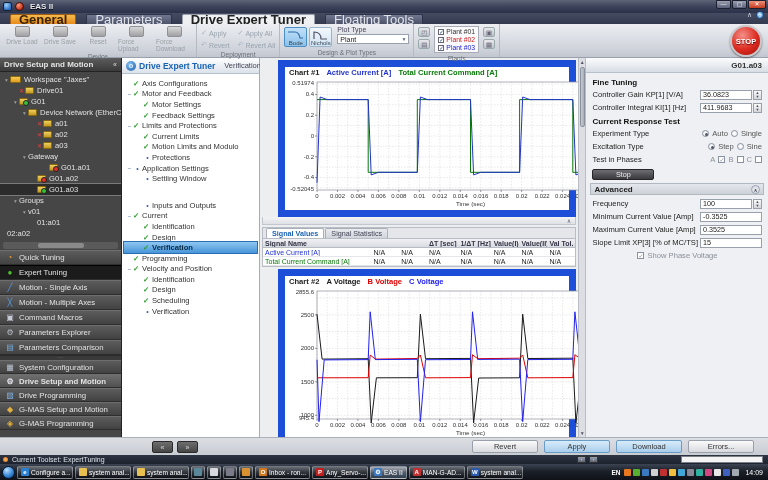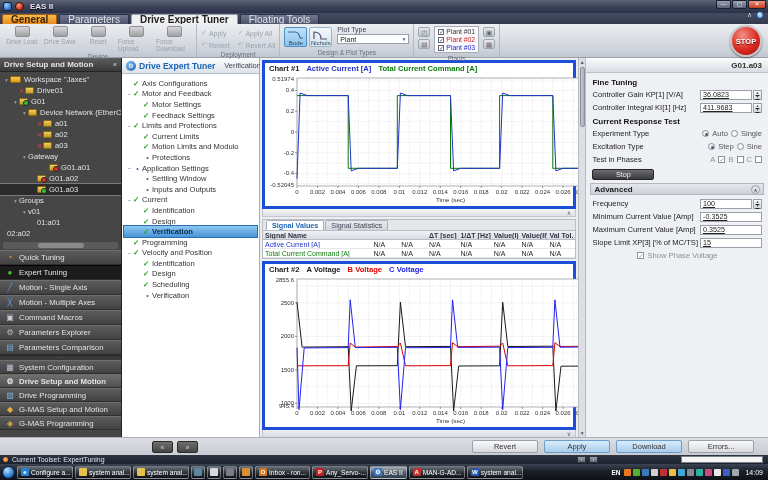--- a/index.html
+++ b/index.html
@@ -14,21 +14,21 @@
   .apptitle{font-size:8px;font-weight:bold;margin-left:3px;text-shadow:0 1px 1px #000;}
   .winbtns{position:absolute;right:2px;top:0;display:flex;gap:1px;}
   .wbtn{width:15px;height:9px;background:linear-gradient(#9aa0b0,#5a6078);border:1px solid #1a2030;border-radius:0 0 2px 2px;color:#fff;font-size:6px;line-height:7px;text-align:center;}
   .wbtn.close{background:linear-gradient(#ef9078,#c23b20);width:18px;}
   .helprow{position:absolute;right:4px;top:11px;display:flex;gap:4px;align-items:center;z-index:5;}
   .chev-up{color:#cfd4e2;font-size:7px;}
   .help{width:8px;height:8px;border-radius:50%;background:radial-gradient(circle at 35% 30%,#bfe2ff,#2f7fd0);color:#fff;font-size:6px;line-height:8px;text-align:center;border:1px solid #1a4a80;}
 
   
   .tabrow{height:11px;background:linear-gradient(#454c62,#333a50);display:flex;align-items:flex-end;gap:2px;padding:0 0 0 2px;}
-  .tab{height:10px;padding:0 8px;font-size:10px;line-height:10px;color:#e0e2ea;background:linear-gradient(#707890,#4c5268);border:1px solid #2c3248;border-bottom:none;border-radius:2px 2px 0 0;}
+  .tab{height:10px;padding:0 8px;font-size:13px;line-height:10px;color:#e0e2ea;background:linear-gradient(#707890,#4c5268);border:1px solid #2c3248;border-bottom:none;border-radius:2px 2px 0 0;margin-left:8px;}
   .tab.orange{background:linear-gradient(#f8bb4e,#e88a1c);color:#3a2408;font-weight:bold;border-color:#a05c10;}
   .tab.active{background:#eef0f2;color:#222;font-weight:bold;border-color:#9aa0ac;}
 
   
   .ribbon{height:34px;background:linear-gradient(#eceef2,#cdd1d9 80%,#c2c6cf);border-bottom:1px solid #9aa0ac;display:flex;position:relative;}
   .rgroup{display:flex;flex-direction:column;border-right:1px solid #b5b9c2;padding:1px 4px 0;}
   .grow{display:flex;align-items:flex-start;gap:2px;flex:1;}
   .glabel{text-align:center;font-size:6.5px;color:#6a7078;padding:1px 0;}
   .bigbtn{display:flex;flex-direction:column;align-items:center;width:36px;color:#9aa0a8;font-size:6.5px;padding-top:1px;}
   .devicon{width:15px;height:11px;background:linear-gradient(#d8d8d8,#a0a0a4);border:1px solid #909098;border-radius:2px;margin-bottom:1px;}
@@ -85,21 +85,21 @@
   .wiz-tab{margin-left:6px;font-size:7.5px;color:#445;}
   .wiz-tree{flex:1;padding:4px 2px;font-size:7.6px;color:#333;}
   .wrow{height:10.6px;display:flex;align-items:center;white-space:nowrap;}
   .wrow.selected{background:linear-gradient(#8ec7f2,#4795d8);outline:1px solid #2a6db0;color:#0a2a48;font-weight:bold;}
   .wexp{width:7px;color:#4a6a9a;font-size:6px;text-align:center;flex:none;}
   .check{color:#2f9e2f;font-weight:bold;font-size:7.5px;width:9px;flex:none;}
   .bdot{color:#3a5fa8;font-size:7px;width:9px;text-align:center;flex:none;}
 
   
   .chartsarea{width:352px;background:#eceef0;display:flex;flex-direction:column;padding:2px 2px 0;overflow:hidden;}
-  .chart-block{background:#fff;border:3px solid #1d4ed8;}
+  .chart-block{background:#fff;border:7px solid #1d4ed8;margin-left:16px;}
   .chart-header{height:11px;display:flex;gap:7px;align-items:center;padding:0 4px;font-size:7.6px;font-weight:bold;background:#fff;}
   .legend-item{white-space:nowrap;}
   .collapse-strip{height:8px;display:flex;align-items:center;justify-content:flex-end;padding:0 4px;color:#667;font-size:6px;background:linear-gradient(#f2f3f5,#dfe1e6);border:1px solid #c2c6ce;border-top:none;}
   .signal-tabs{height:11px;display:flex;align-items:flex-end;gap:1px;padding:1px 3px 0;background:#e4e6ea;border:1px solid #b8bcc4;border-bottom:none;margin-top:2px;}
   .sigtab{padding:0 5px;font-size:7.2px;height:10px;line-height:10px;border:1px solid #aab0ba;border-bottom:none;border-radius:2px 2px 0 0;background:linear-gradient(#e8eaee,#d2d6dc);color:#445;}
   .sigtab.active{background:#fff;color:#1a63b4;font-weight:bold;}
   .sigtable{background:#fff;border:1px solid #b8bcc4;font-size:7px;}
   .sigrow{display:flex;height:9px;align-items:center;border-bottom:1px solid #e4e6ea;}
   .sigrow.head{background:linear-gradient(#f0f1f4,#d8dbe1);font-weight:bold;color:#334;border-bottom:1px solid #b8bcc4;}
   .sigcell{padding:0 2px;overflow:hidden;white-space:nowrap;}
@@ -111,21 +111,21 @@
   .vthumb{width:5px;flex:0 0 60px;background:linear-gradient(90deg,#c6cad2,#a8aeb8);border:1px solid #8a909c;border-radius:2px;margin-top:2px;}
   .vspace{flex:1;}
 
   
   .rightpanel{flex:1;background:#eef0f3;display:flex;flex-direction:column;font-size:7.6px;}
   .rp-header{height:15px;background:linear-gradient(#fbfcfd,#d8dde4);border-bottom:1px solid #b8c0ca;display:flex;align-items:center;justify-content:flex-end;padding:0 6px;font-weight:bold;font-size:8px;color:#333;}
   .rp-body{padding:2px 6px;}
   .sec-title{font-weight:bold;font-size:8px;margin:3px 0 1px;color:#111;}
   .frow{display:flex;align-items:center;justify-content:space-between;height:13px;gap:2px;}
   .flabel{white-space:nowrap;color:#222;}
-  .fgroup{display:flex;align-items:flex-end;flex:none;text-decoration:underline;}
+  .fgroup{display:flex;align-items:flex-end;flex:none;}
   .finput{width:52px;height:10px;background:#fff;border:1px solid #98a0ac;font-size:7.2px;display:flex;align-items:center;padding:0 2px;}
   .finput.wide{width:62px;}
   .spin{width:9px;height:10px;margin-left:1px;background:linear-gradient(#fafafa,#d4d6da);border:1px solid #98a0ac;display:flex;flex-direction:column;align-items:center;justify-content:center;font-size:4px;line-height:4px;color:#456;}
   .optrow{display:flex;align-items:center;gap:3px;}
   .radio{width:7px;height:7px;border-radius:50%;border:1px solid #8892a0;background:radial-gradient(#fff,#e8eaee);position:relative;flex:none;}
   .radio.sel::after{content:"";position:absolute;left:2px;top:2px;width:3px;height:3px;border-radius:50%;background:#556;}
   .ckb{width:7px;height:7px;border:1px solid #8892a0;background:#fff;font-size:6px;line-height:6px;text-align:center;color:#567;flex:none;}
   .optlabel{color:#555;}
   .stopbtn{width:62px;height:11px;margin:3px 0;background:linear-gradient(#6e6e72,#3a3a3e);border:1px solid #26262a;border-radius:2px;color:#eee;font-size:7.2px;text-align:center;line-height:10px;}
   .adv-header{height:12px;margin:2px -2px 2px;background:linear-gradient(#e4e7ec,#ccd1d8);border:1px solid #b2b8c0;display:flex;align-items:center;justify-content:space-between;padding:0 3px;font-weight:bold;font-size:8px;}
@@ -485,21 +485,21 @@
           <div class="wrow" style="padding-left: 2px;">
             <span class="wexp">−</span>
             <span class="bdot">•</span>
             <span>Application Settings</span>
           </div>
           <div class="wrow" style="padding-left: 12px;">
             <span class="wexp"></span>
             <span class="bdot">•</span>
             <span>Settling Window</span>
           </div>
-          <div class="wrow" style="padding-left: 12px;">
+          <div class="wrow" style="padding-left: 12px; margin-top: 16px;">
             <span class="wexp"></span>
             <span class="bdot">•</span>
             <span>Inputs and Outputs</span>
           </div>
           <div class="wrow" style="padding-left: 2px;">
             <span class="wexp">−</span>
             <span class="check">✓</span>
             <span>Current</span>
           </div>
           <div class="wrow" style="padding-left: 12px;">

